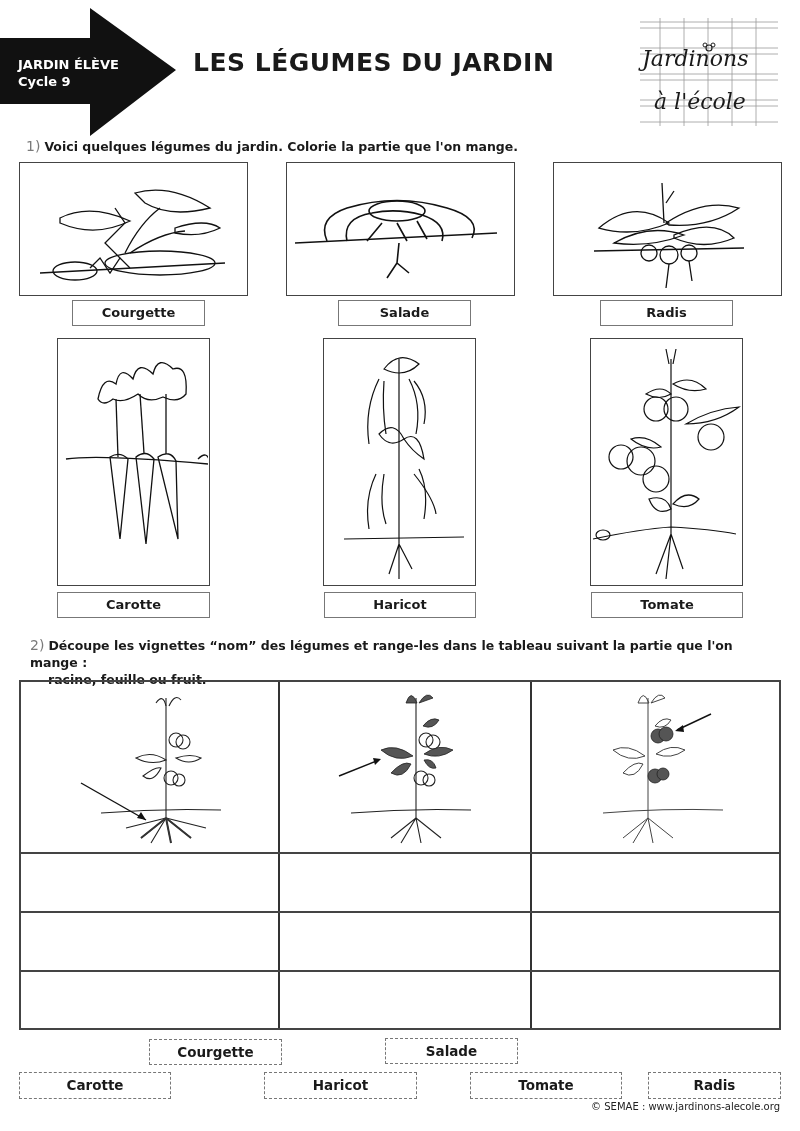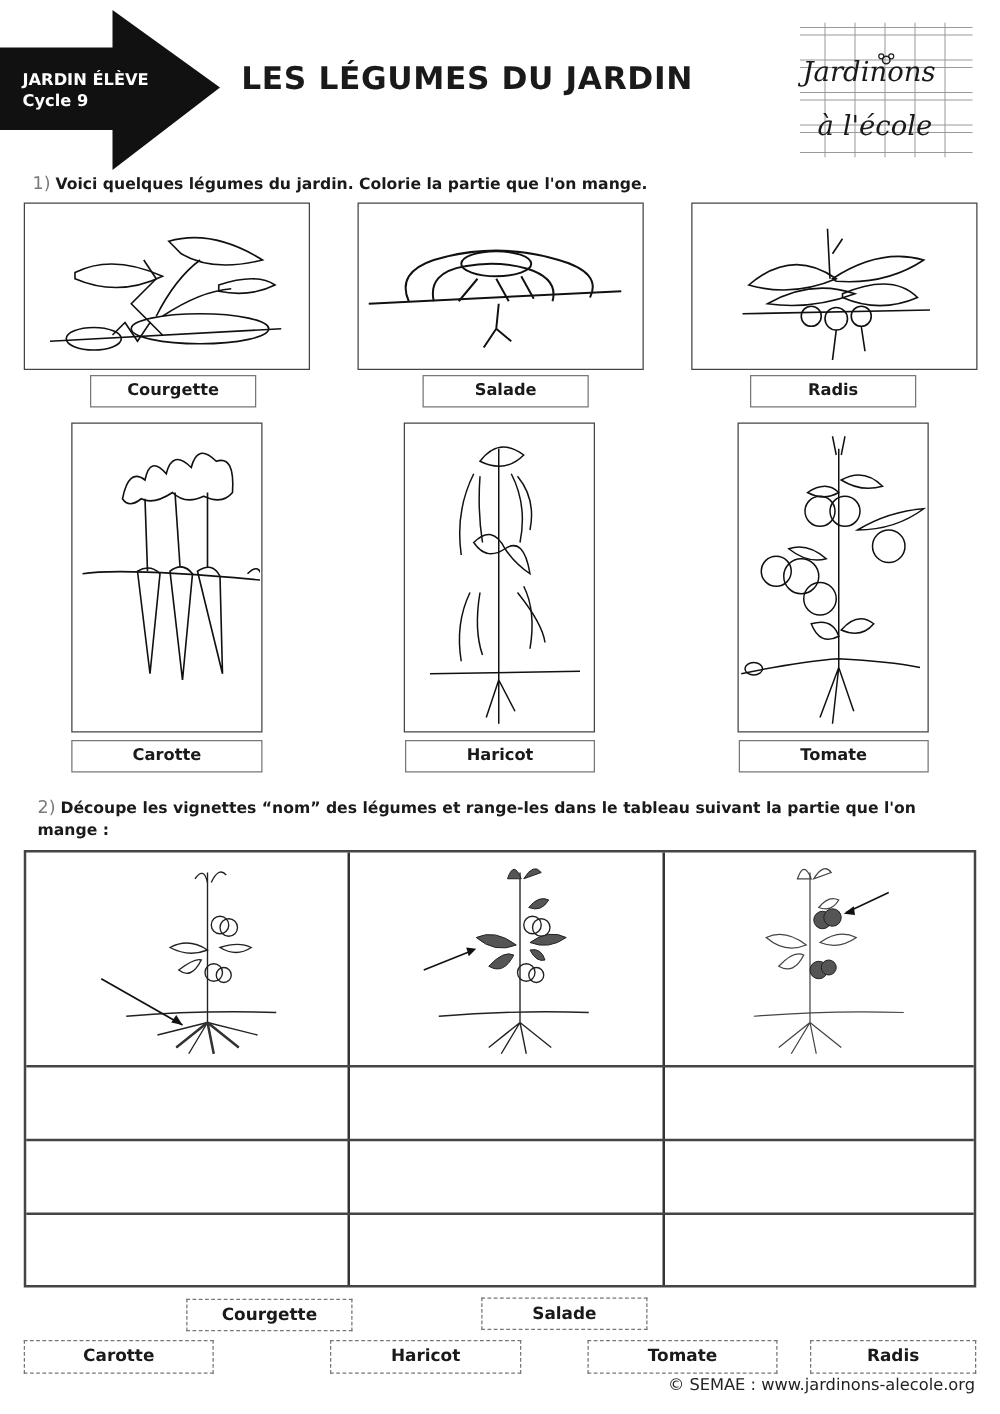--- a/index.html
+++ b/index.html
@@ -26,21 +26,21 @@
            font-weight: bold; font-size: 13px; line-height: 24px; background: #fff; }
 
   
   .grid { left: 19px; top: 680px; width: 762px; height: 350px; border: 2px solid #444; box-sizing: border-box; }
   .hline { position: absolute; left: 0; right: 0; height: 2px; background: #444; }
   .vline { position: absolute; top: 0; bottom: 0; width: 2px; background: #333; }
 
   
   .cut { border: 1px dashed #777; box-sizing: border-box; text-align: center;
          font-weight: bold; font-size: 13.5px; line-height: 24px; }
-  .footer { right: 20px; top: 1101px; font-size: 13px; color: #222; }
+  .footer { right: 20px; top: 1101px; font-size: 10px; color: #222; }
   svg { display: block; }
 </style>
 </head>
 <body>
 
 <div class="abs arrow">
   <svg width="180" height="128" viewBox="0 0 180 128">
     <polygon points="0,30 90,30 90,0 176,62 90,128 90,96 0,96" fill="#111"></polygon>
   </svg>
 </div>
@@ -187,20 +187,21 @@
       <path d="M58 160 Q75 155 80 170 Q65 178 58 160 Z"></path>
       <path d="M82 165 Q95 150 108 160 Q98 172 82 165 Z"></path>
       <path d="M75 10 L78 25 M85 10 L82 25"></path>
     </g>
   </svg>
 </div>
 <div class="abs label" style="left:591px; top:592px; width:152px; height:26px;">Tomate</div>
 
 <div class="abs instr" style="left:30px; top:637px; width:750px;">
   <span class="num">2)</span><span>Découpe les vignettes “nom” des légumes et range-les dans le tableau suivant la partie que l'on mange :</span>
+  <div style="padding-left:18px;">racine, feuille ou fruit.</div>
 </div>
 
 <div class="abs grid">
   <div class="vline" style="left:257px;"></div>
   <div class="vline" style="left:509px;"></div>
   <div class="hline" style="top:170px;"></div>
   <div class="hline" style="top:229px;"></div>
   <div class="hline" style="top:288px;"></div>
 
   <div class="abs" style="left:50px; top:6px;">

